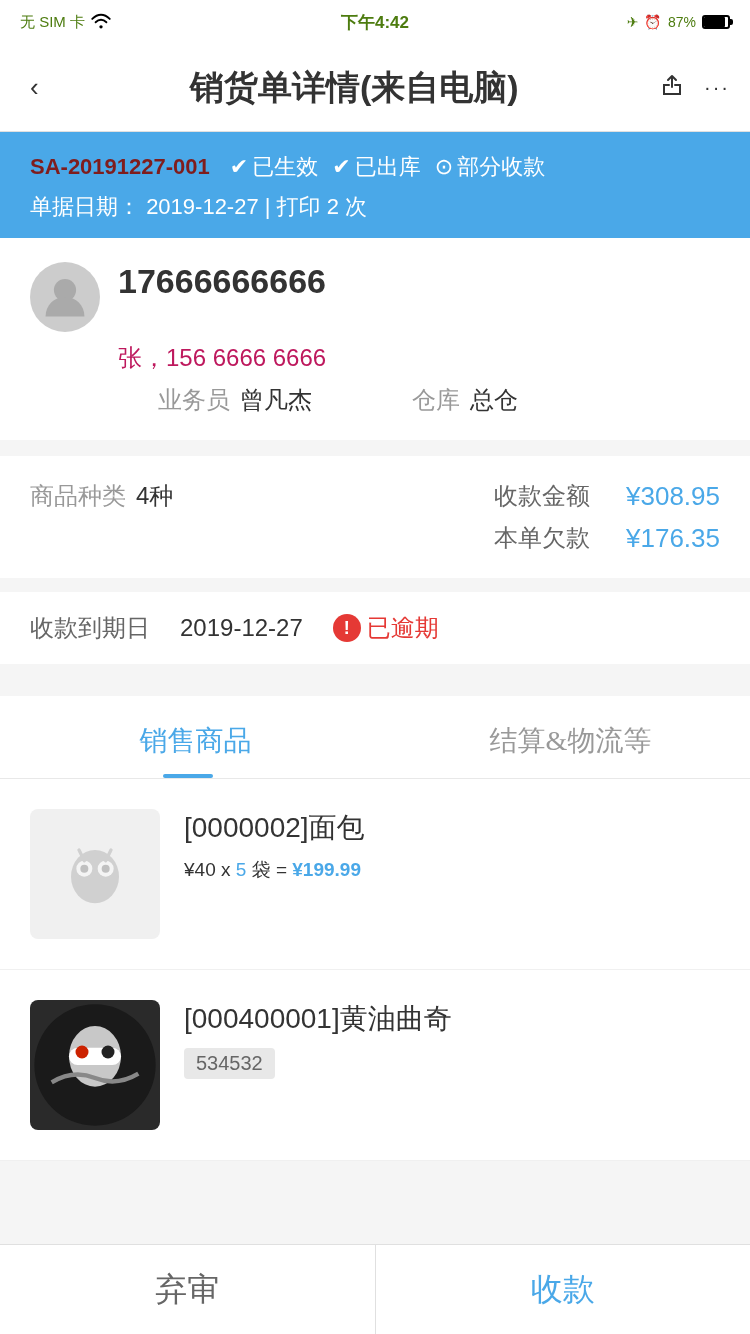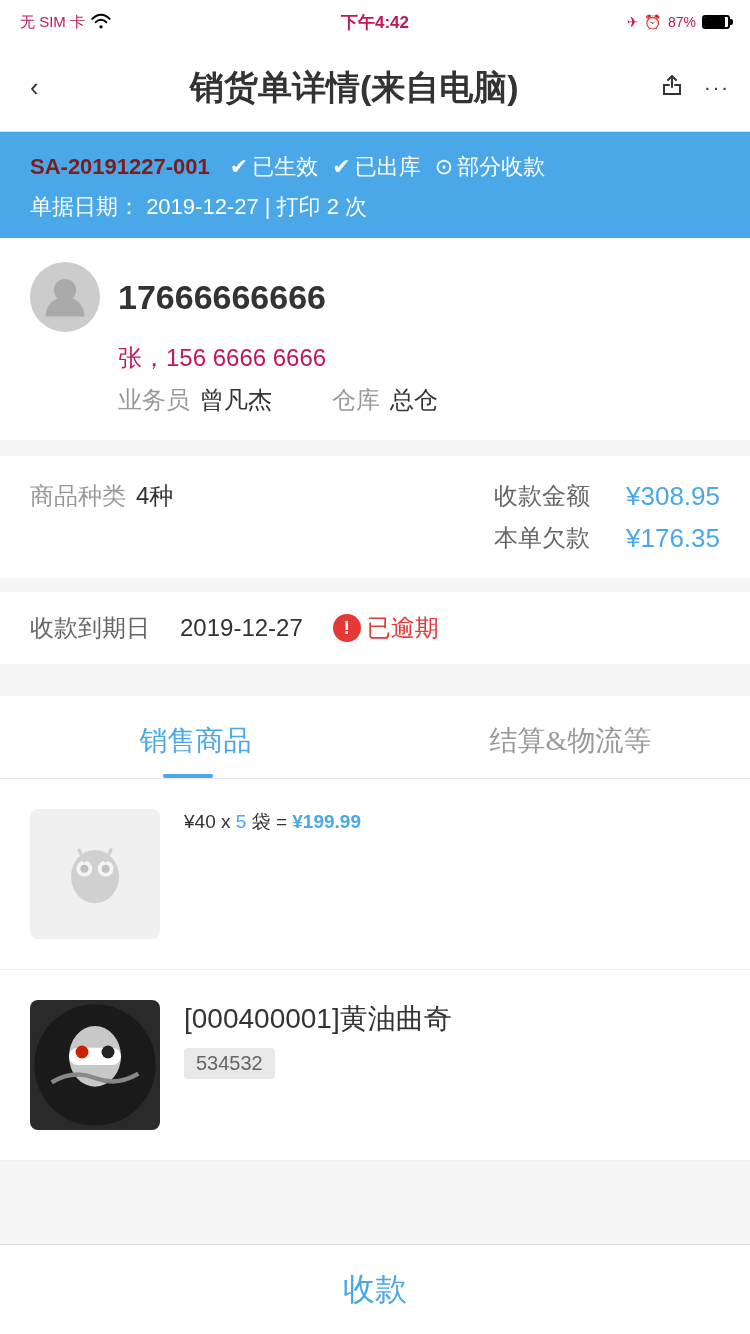--- a/index.html
+++ b/index.html
@@ -16,21 +16,21 @@
     
     .status-bar {
       width: 750px;
       height: 44px;
       background: #fff;
       display: flex;
       align-items: center;
       justify-content: space-between;
       padding: 0 20px;
       font-size: 14px;
-      color: #be185d;
+      color: #4d7c0f;
     }
     .status-bar-left {
       display: flex;
       align-items: center;
       gap: 6px;
       font-size: 15px;
       font-weight: 500;
     }
     .status-bar-center {
       font-size: 17px;
@@ -147,21 +147,20 @@
     }
 
     
     .customer-section {
       background: #fff;
       padding: 24px 30px;
       margin-bottom: 0;
     }
     .customer-row {
       display: flex;
-      align-items: center;
       gap: 18px;
       margin-bottom: 10px;
     }
     .avatar {
       width: 70px;
       height: 70px;
       border-radius: 50%;
       background: #ccc;
       display: flex;
       align-items: center;
@@ -188,20 +187,21 @@
       margin-top: 8px;
     }
     .meta-item {
       font-size: 24px;
       color: #666;
       display: flex;
       gap: 10px;
     }
     .meta-label {
       color: #999;
+      margin-left: 40px;
     }
     .meta-value {
       color: #333;
     }
 
     .divider {
       height: 16px;
       background: #f5f5f5;
     }
 
@@ -561,20 +561,21 @@
         <ellipse cx="30" cy="32" rx="18" ry="20" fill="#888"></ellipse>
         <circle cx="22" cy="26" r="6" fill="#fff"></circle>
         <circle cx="38" cy="26" r="6" fill="#fff"></circle>
         <circle cx="22" cy="26" r="3" fill="#555"></circle>
         <circle cx="38" cy="26" r="3" fill="#555"></circle>
         <path d="M26 34 Q30 38 34 34" stroke="#888" stroke-width="2" fill="none"></path>
         <path d="M18 12 L22 20 M42 12 L38 20" stroke="#888" stroke-width="2.5" stroke-linecap="round"></path>
       </svg>
     </div>
     <div class="product-info">
+      <div class="product-name">[0000002]面包</div>
       <div class="product-price-row">
         <span>¥40</span>
         <span> x </span>
         <span class="product-quantity-highlight"><span>5</span></span>
         <span>袋</span>
         <span> = </span>
         <span class="product-price-highlight">¥199.99</span>
       </div>
     </div>
   </div>
@@ -595,14 +596,15 @@
       <div class="product-name">[000400001]黄油曲奇</div>
       <div class="product-sku">534532</div>
     </div>
   </div>
 
 </div>
 
 <div style="height: 90px;"></div>
 
 <div class="bottom-bar">
+  <div class="bottom-btn bottom-btn-cancel">弃审</div>
   <div class="bottom-btn bottom-btn-collect">收款</div>
 </div>
 
 </body></html>

